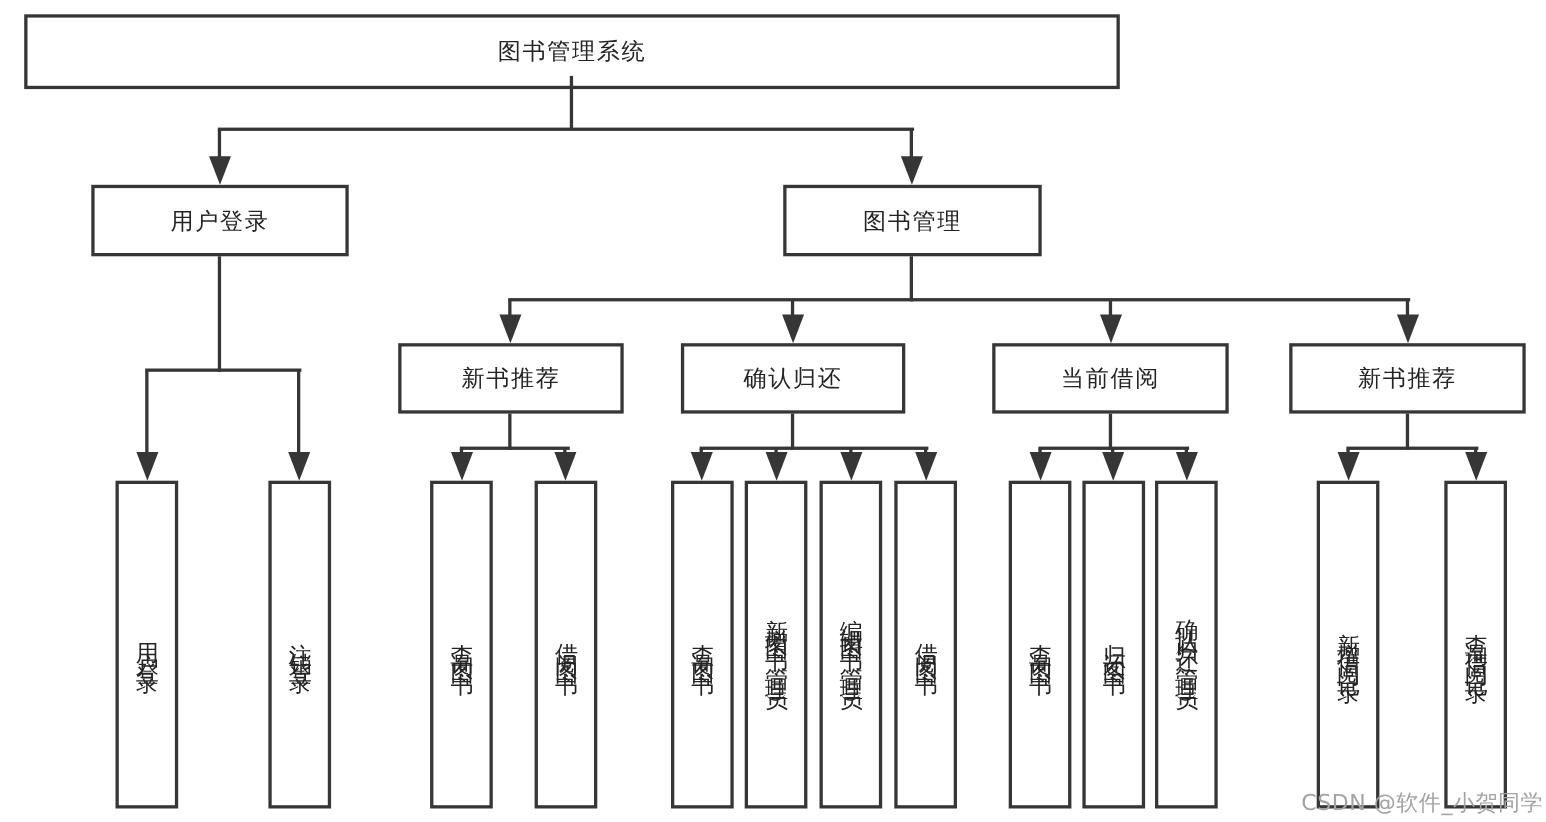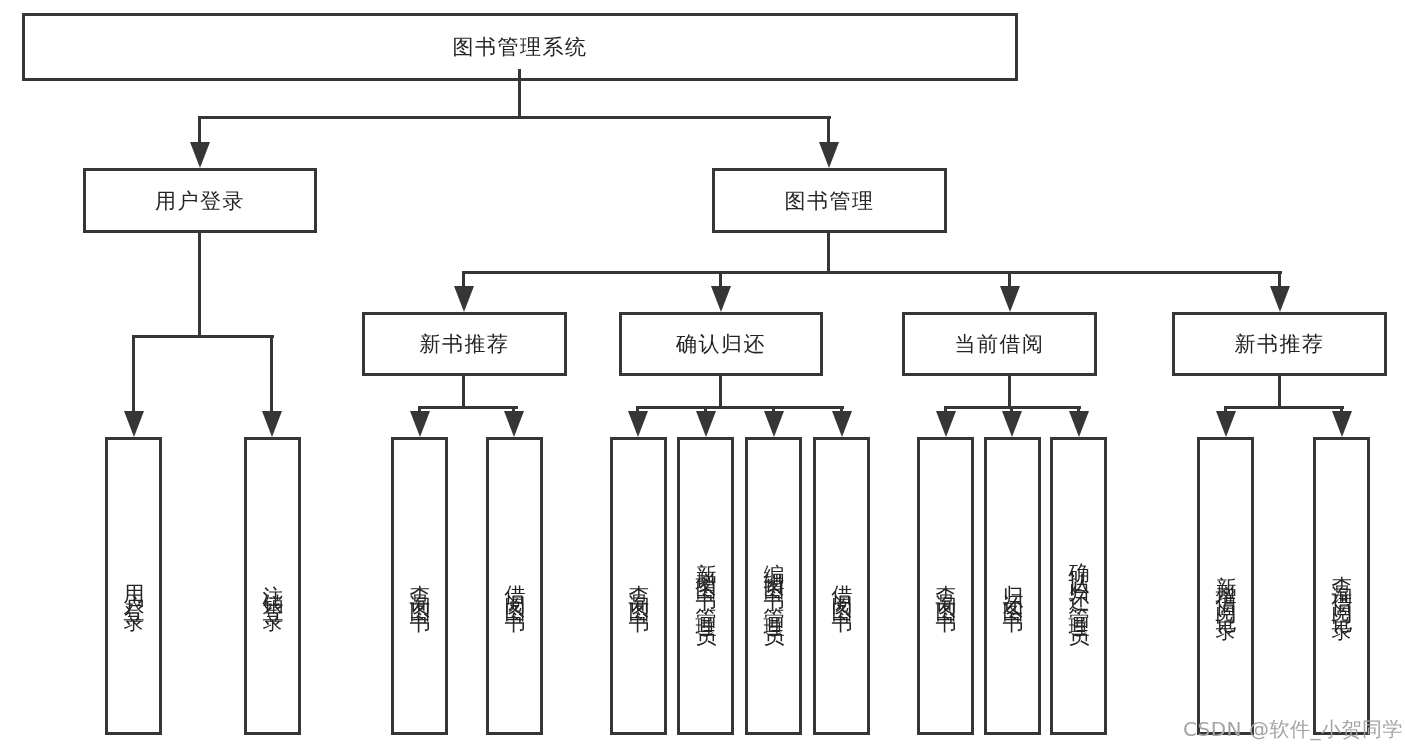--- a/index.html
+++ b/index.html
@@ -78,21 +78,21 @@
   <div class="arrow" style="left:1000px; top:286px;"></div>
   <div class="vline" style="left:1278px; top:273px; height:15px;"></div>
   <div class="arrow" style="left:1270px; top:286px;"></div>
 
   <div class="box" style="left:362px; top:312px; width:205px; height:64px;">
     <span>新书推荐</span>
   </div>
   <div class="box" style="left:619px; top:312px; width:204px; height:64px;">
     <span>确认归还</span>
   </div>
-  <div class="box" style="left:902px; top:312px; width:195px; height:64px;">
+  <div class="box" style="left:902px; top:312px; width:215px; height:64px;">
     <span>当前借阅</span>
   </div>
   <div class="box" style="left:1172px; top:312px; width:215px; height:64px;">
     <span>新书推荐</span>
   </div>
 
   <div class="vline" style="left:462px; top:376px; height:33px;"></div>
   <div class="vline" style="left:719px; top:376px; height:33px;"></div>
   <div class="vline" style="left:1008px; top:376px; height:33px;"></div>
   <div class="vline" style="left:1278px; top:376px; height:33px;"></div>

